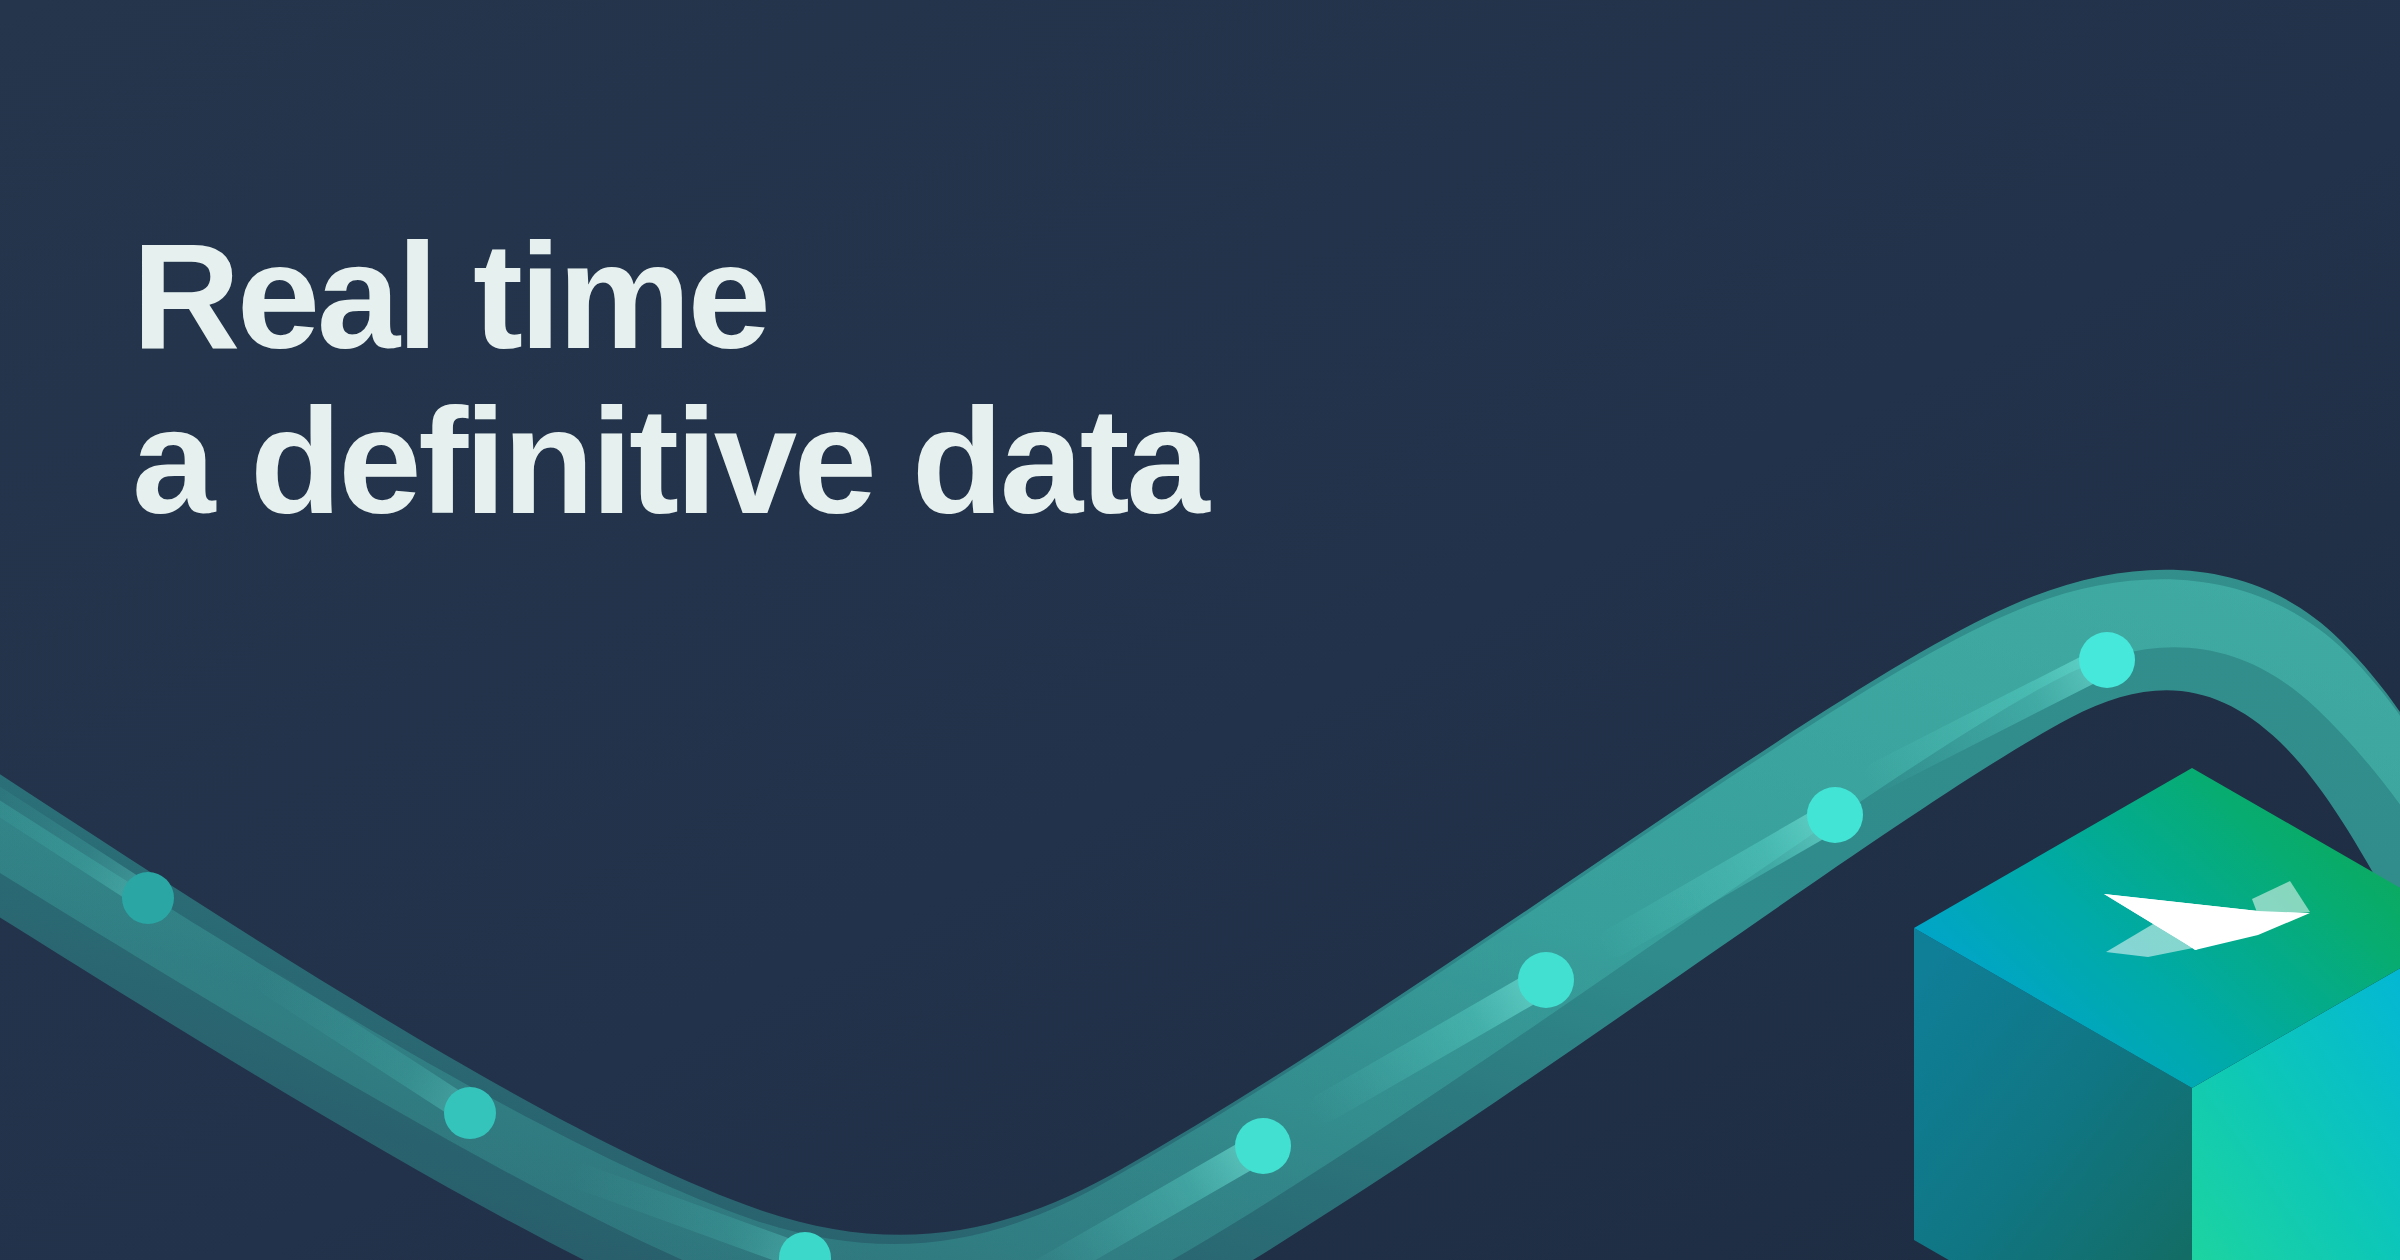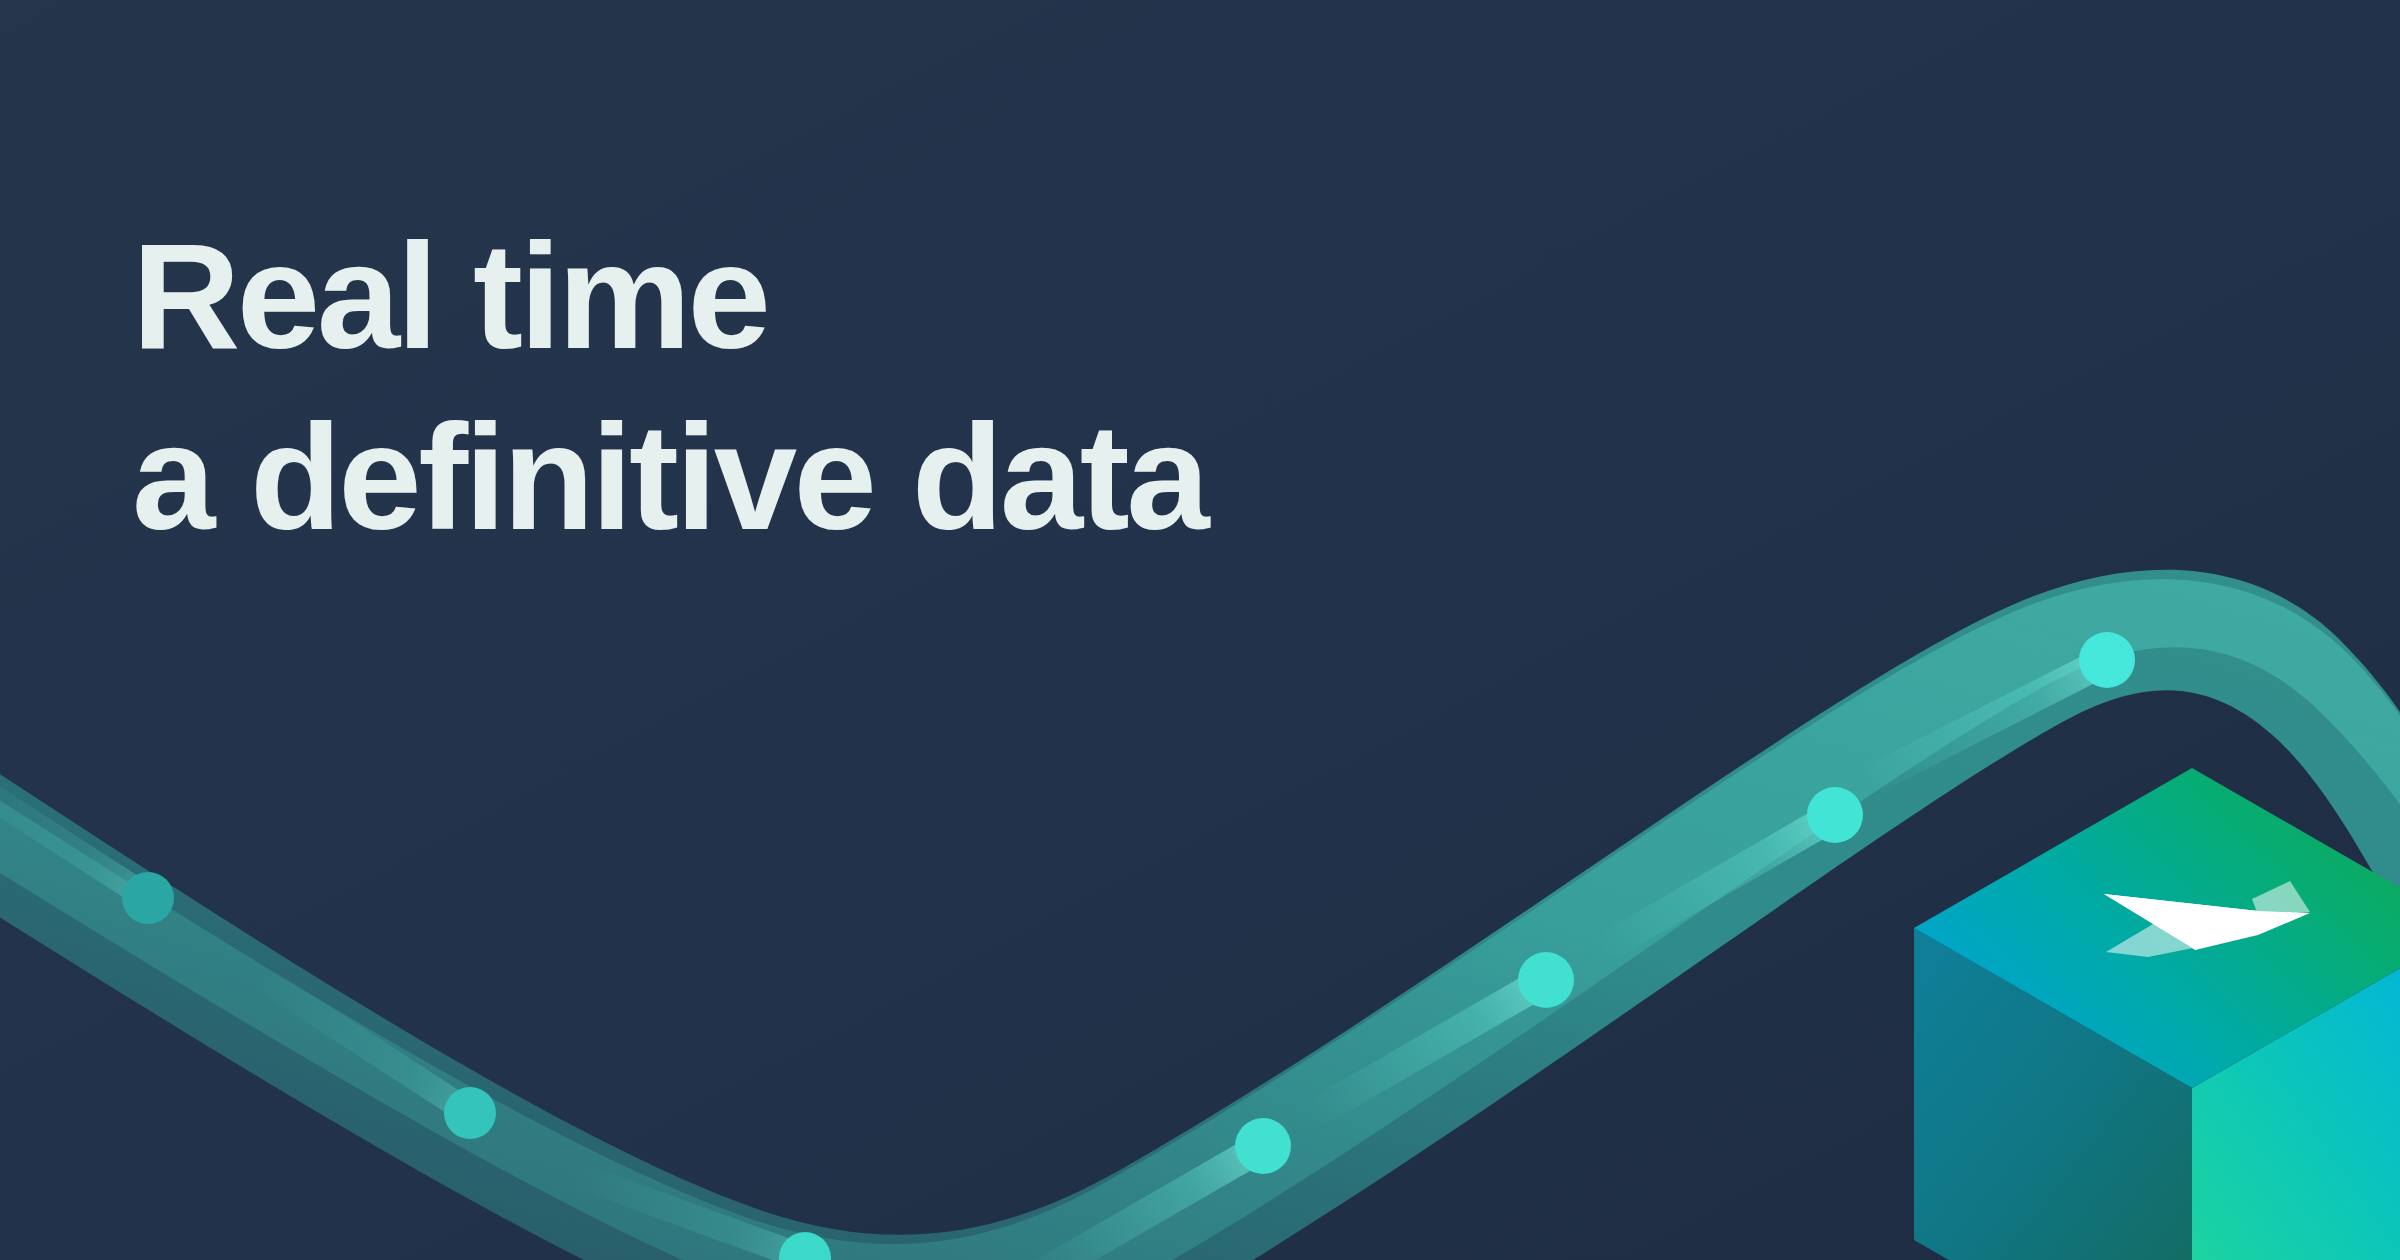--- a/index.html
+++ b/index.html
@@ -34,21 +34,21 @@
     font-weight: 700;
     line-height: 155px;
     letter-spacing: -3.5px;
     font-family: "Liberation Sans", sans-serif;
     -webkit-font-smoothing: antialiased;
   }
   #headline .hl-line {
     display: block;
     white-space: nowrap;
   }
-  #headline .hl-line.l1 { margin-bottom: 26px; }
+  #headline .hl-line.l1 { margin-bottom: 10px; }
   #headline .hl-line.l2 { margin-bottom: 10px; }
 </style>
 </head>
 <body>
 
 <div id="stage">
 
   <svg id="bg-svg" viewBox="0 0 2400 1260" preserveAspectRatio="none">
     <defs>
 

